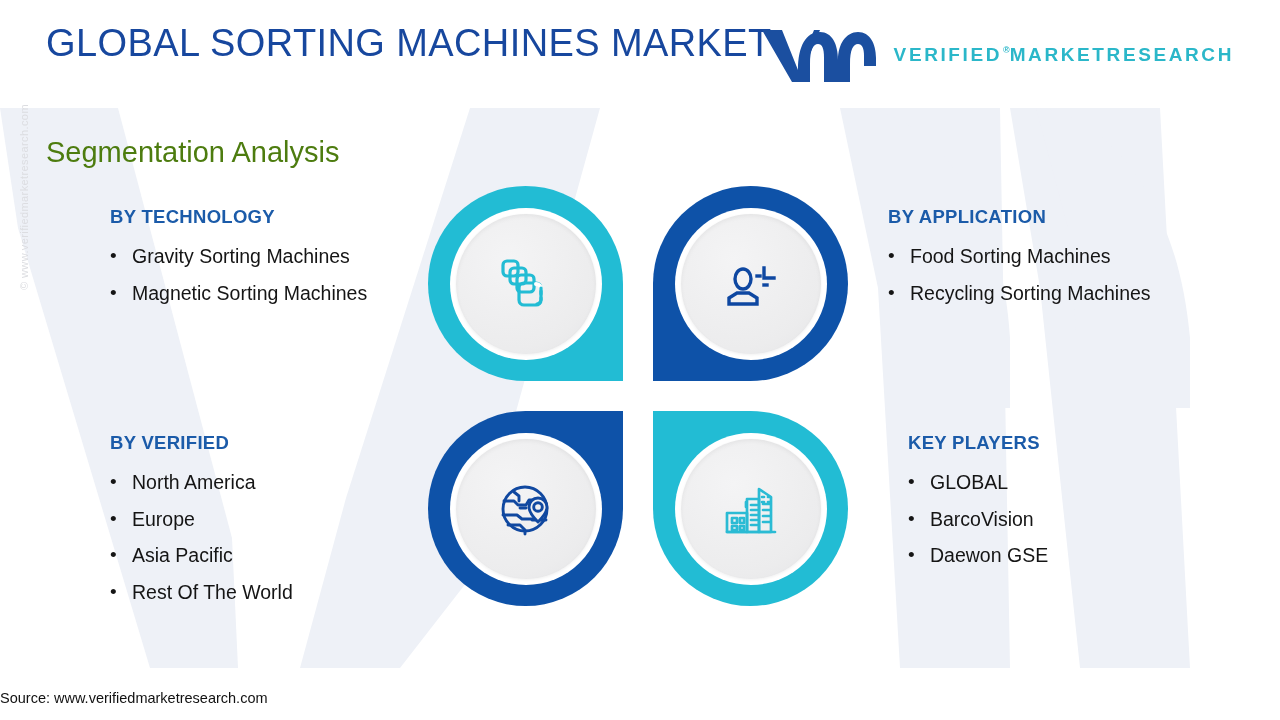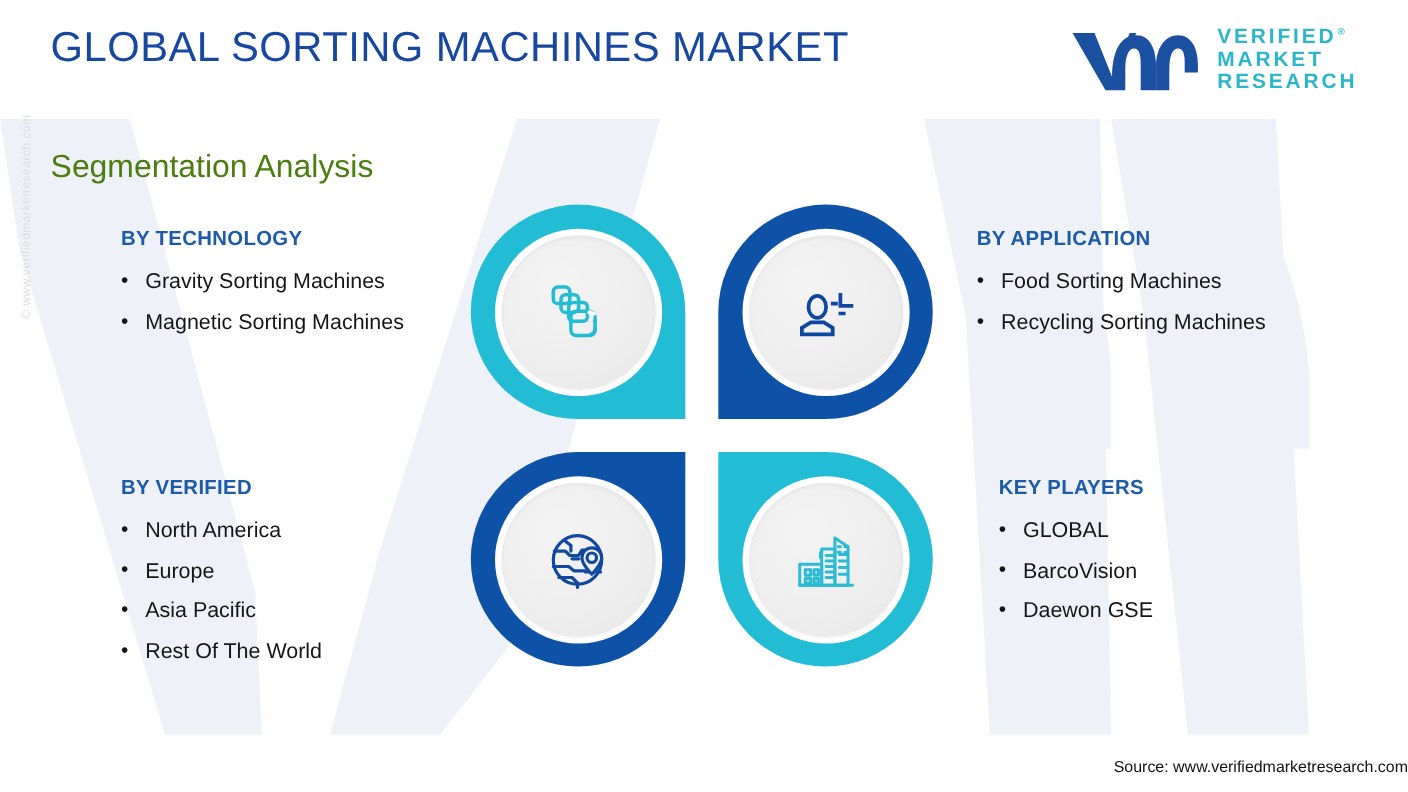--- a/index.html
+++ b/index.html
@@ -61,21 +61,21 @@
     top: 24px;
     display: flex;
     align-items: center;
     gap: 14px;
   }
 
   .logo-mark { display: block; }
 
   .logo-words {
     display: flex;
-    flex-direction: column;
+    flex-direction: row;
     line-height: 1.08;
   }
 
   .logo-words span {
     font-size: 19px;
     font-weight: bold;
     letter-spacing: 2.6px;
     color: #2BB7C9;
     white-space: nowrap;
     position: relative;
@@ -203,25 +203,24 @@
     white-space: nowrap;
     z-index: 6;
   }
 
   
   .footer {
     position: absolute;
     left: 0;
     bottom: 14px;
     width: 1280px;
-    text-align: right;
+    text-align: left;
     font-size: 14.5px;
     color: #111111;
     z-index: 6;
-    padding-left: 48px;
   }
 </style>
 </head>
 <body>
 
 <div id="stage">
 
   <svg class="bg-wm" viewBox="0 0 1280 560" preserveAspectRatio="none">
     <g fill="#eef1f7">
       <path d="M0 0 L118 0 L232 430 L238 560 L150 560 L18 120 Z"></path>

